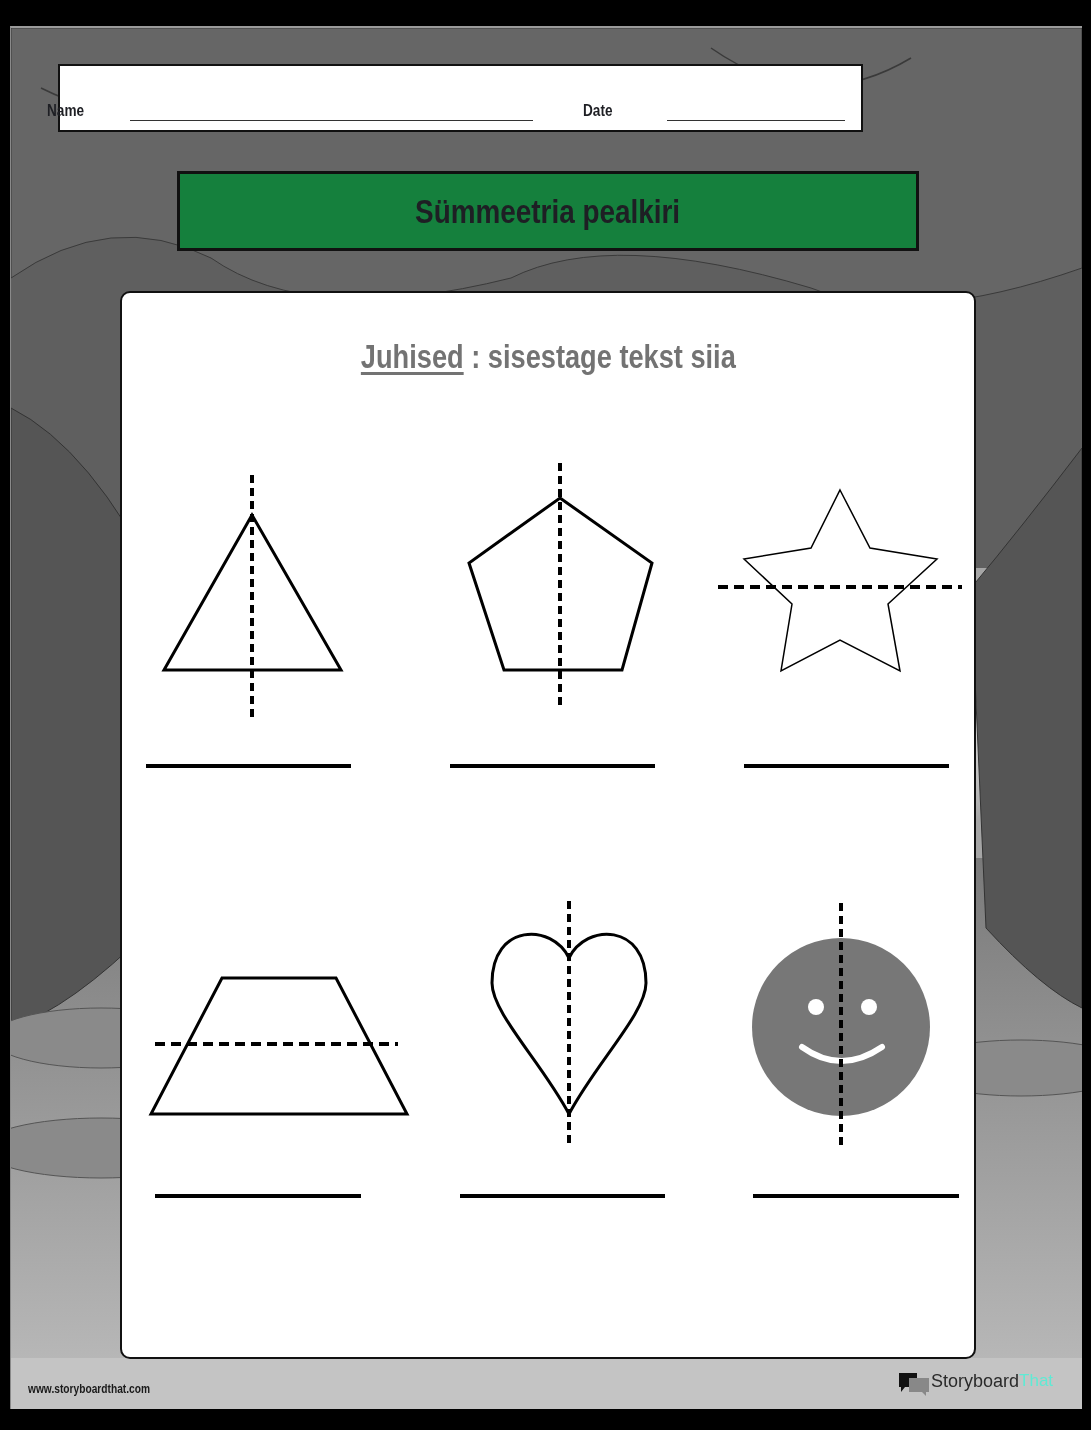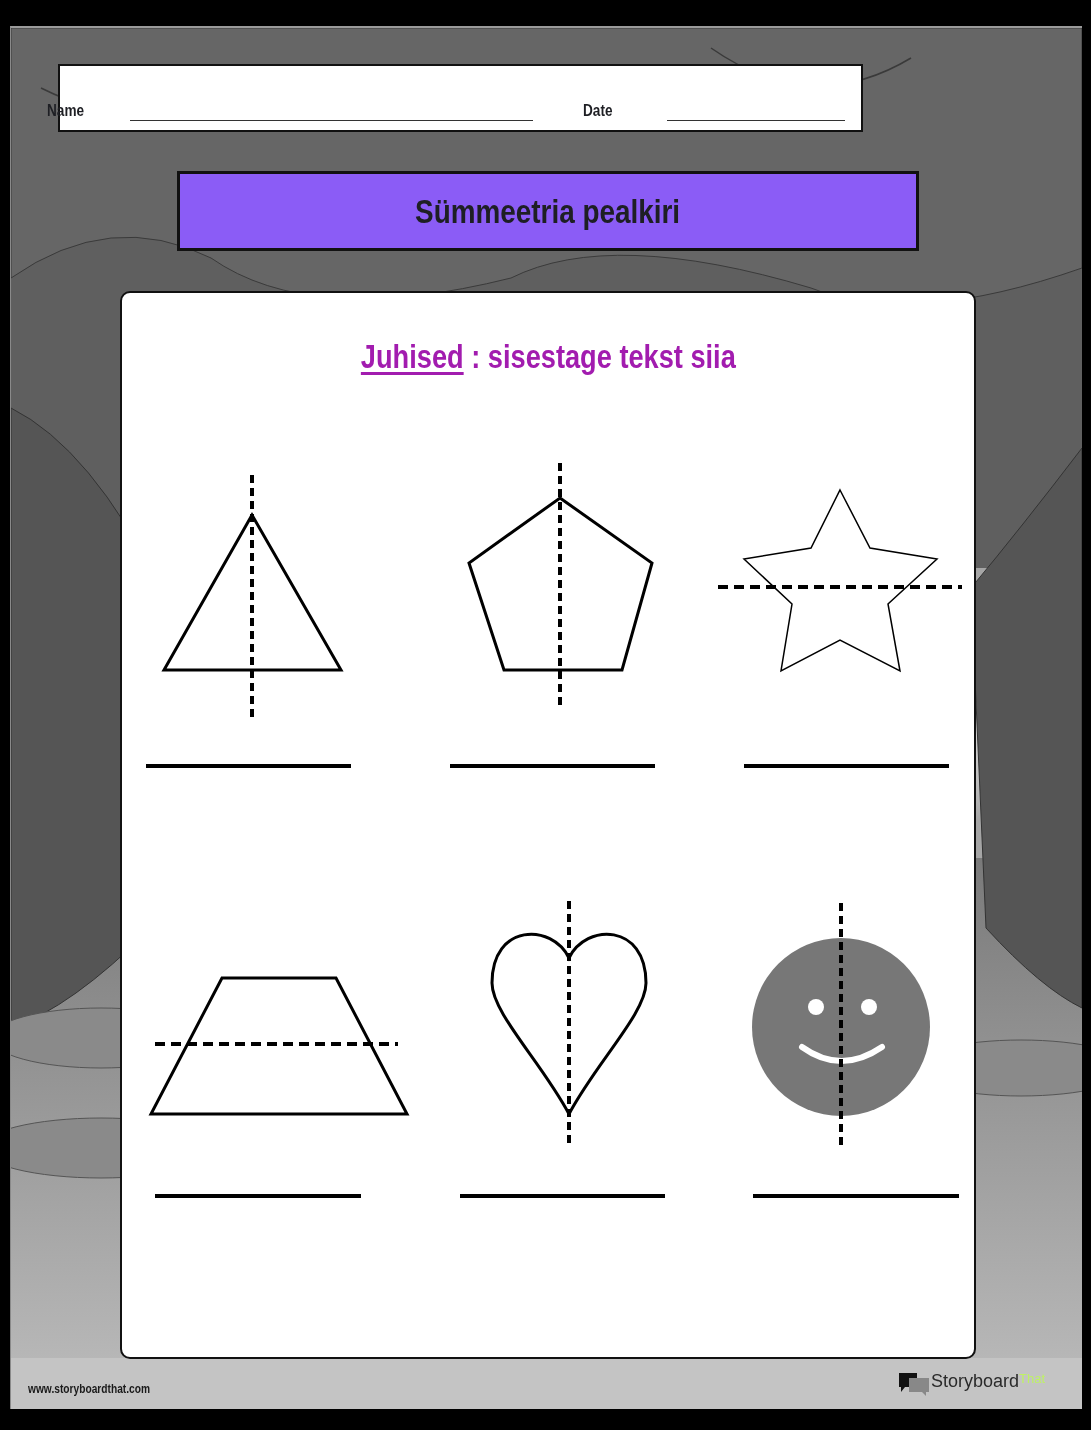--- a/index.html
+++ b/index.html
@@ -5,31 +5,31 @@
   html, body { margin:0; padding:0; background:#000; }
   body { width:1091px; height:1430px; position:relative; overflow:hidden; font-family:"Liberation Sans", sans-serif; }
   .page { position:absolute; left:10px; top:26px; width:1071px; height:1381px; background:#6a6a6a; overflow:hidden; border-top:2px solid #9a9a9a; border-left:1px solid #8a8a8a; }
   .bg-svg { position:absolute; left:0; top:0; width:1071px; height:1381px; }
   .name-box { position:absolute; left:47px; top:36px; width:801px; height:64px; background:#fff; border:2px solid #111; }
   .lbl { position:absolute; font-family:"Liberation Sans", sans-serif; font-weight:bold; font-size:16px; color:#1e1f24; transform:scaleX(0.85); transform-origin:left; letter-spacing:0; }
   .lbl-name { left:36px; top:74px; }
   .lbl-date { left:572px; top:74px; }
   .line-name { position:absolute; left:119px; top:92px; width:403px; height:1px; background:#333; }
   .line-date { position:absolute; left:656px; top:92px; width:178px; height:1px; background:#333; }
-  .title-box { position:absolute; left:166px; top:143px; width:742px; height:80px; background:#8b5cf6; border:3px solid #111; box-sizing:border-box; display:flex; align-items:center; justify-content:center; }
+  .title-box { position:absolute; left:166px; top:143px; width:742px; height:80px; background:#15803d; border:3px solid #111; box-sizing:border-box; display:flex; align-items:center; justify-content:center; }
   .title-text { font-family:"Liberation Sans", sans-serif; font-weight:bold; font-size:34px; color:#1e1f24; transform:scaleX(0.82); white-space:nowrap; }
   .card { position:absolute; left:109px; top:263px; width:856px; height:1068px; background:#fff; border:2px solid #111; border-radius:10px; box-sizing:border-box; }
-  .instr { position:absolute; left:0; right:0; top:44px; text-align:center; font-weight:bold; font-size:34px; color:#a21caf; white-space:nowrap; }
+  .instr { position:absolute; left:0; right:0; top:44px; text-align:center; font-weight:bold; font-size:34px; color:#737373; white-space:nowrap; }
   .instr-inner { display:inline-block; transform:scaleX(0.8); }
   .instr-u { text-decoration:underline; text-decoration-thickness:3px; text-underline-offset:4px; }
   .shapes { position:absolute; left:0; top:0; width:856px; height:1068px; }
   .footer-url { position:absolute; left:17px; top:1354px; font-weight:bold; font-size:12px; color:#1a1a1a; transform:scaleX(0.85); transform-origin:left; }
   .brand { position:absolute; left:886px; top:1343px; display:flex; align-items:flex-start; gap:0; }
   .brand-text { font-size:18px; color:#2a2a2a; }
-  .brand-text2 { font-size:13px; color:#bef264; }
+  .brand-text2 { font-size:17px; color:#5eead4; }
 </style>
 </head>
 <body>
 
 <div class="page">
   <svg class="bg-svg" viewBox="0 0 1071 1381" xmlns="http://www.w3.org/2000/svg">
     <defs>
       <radialGradient id="glow" cx="50%" cy="45%" r="60%">
         <stop offset="0%" stop-color="#f2f2f2"></stop>
         <stop offset="70%" stop-color="#d8d8d8"></stop>

